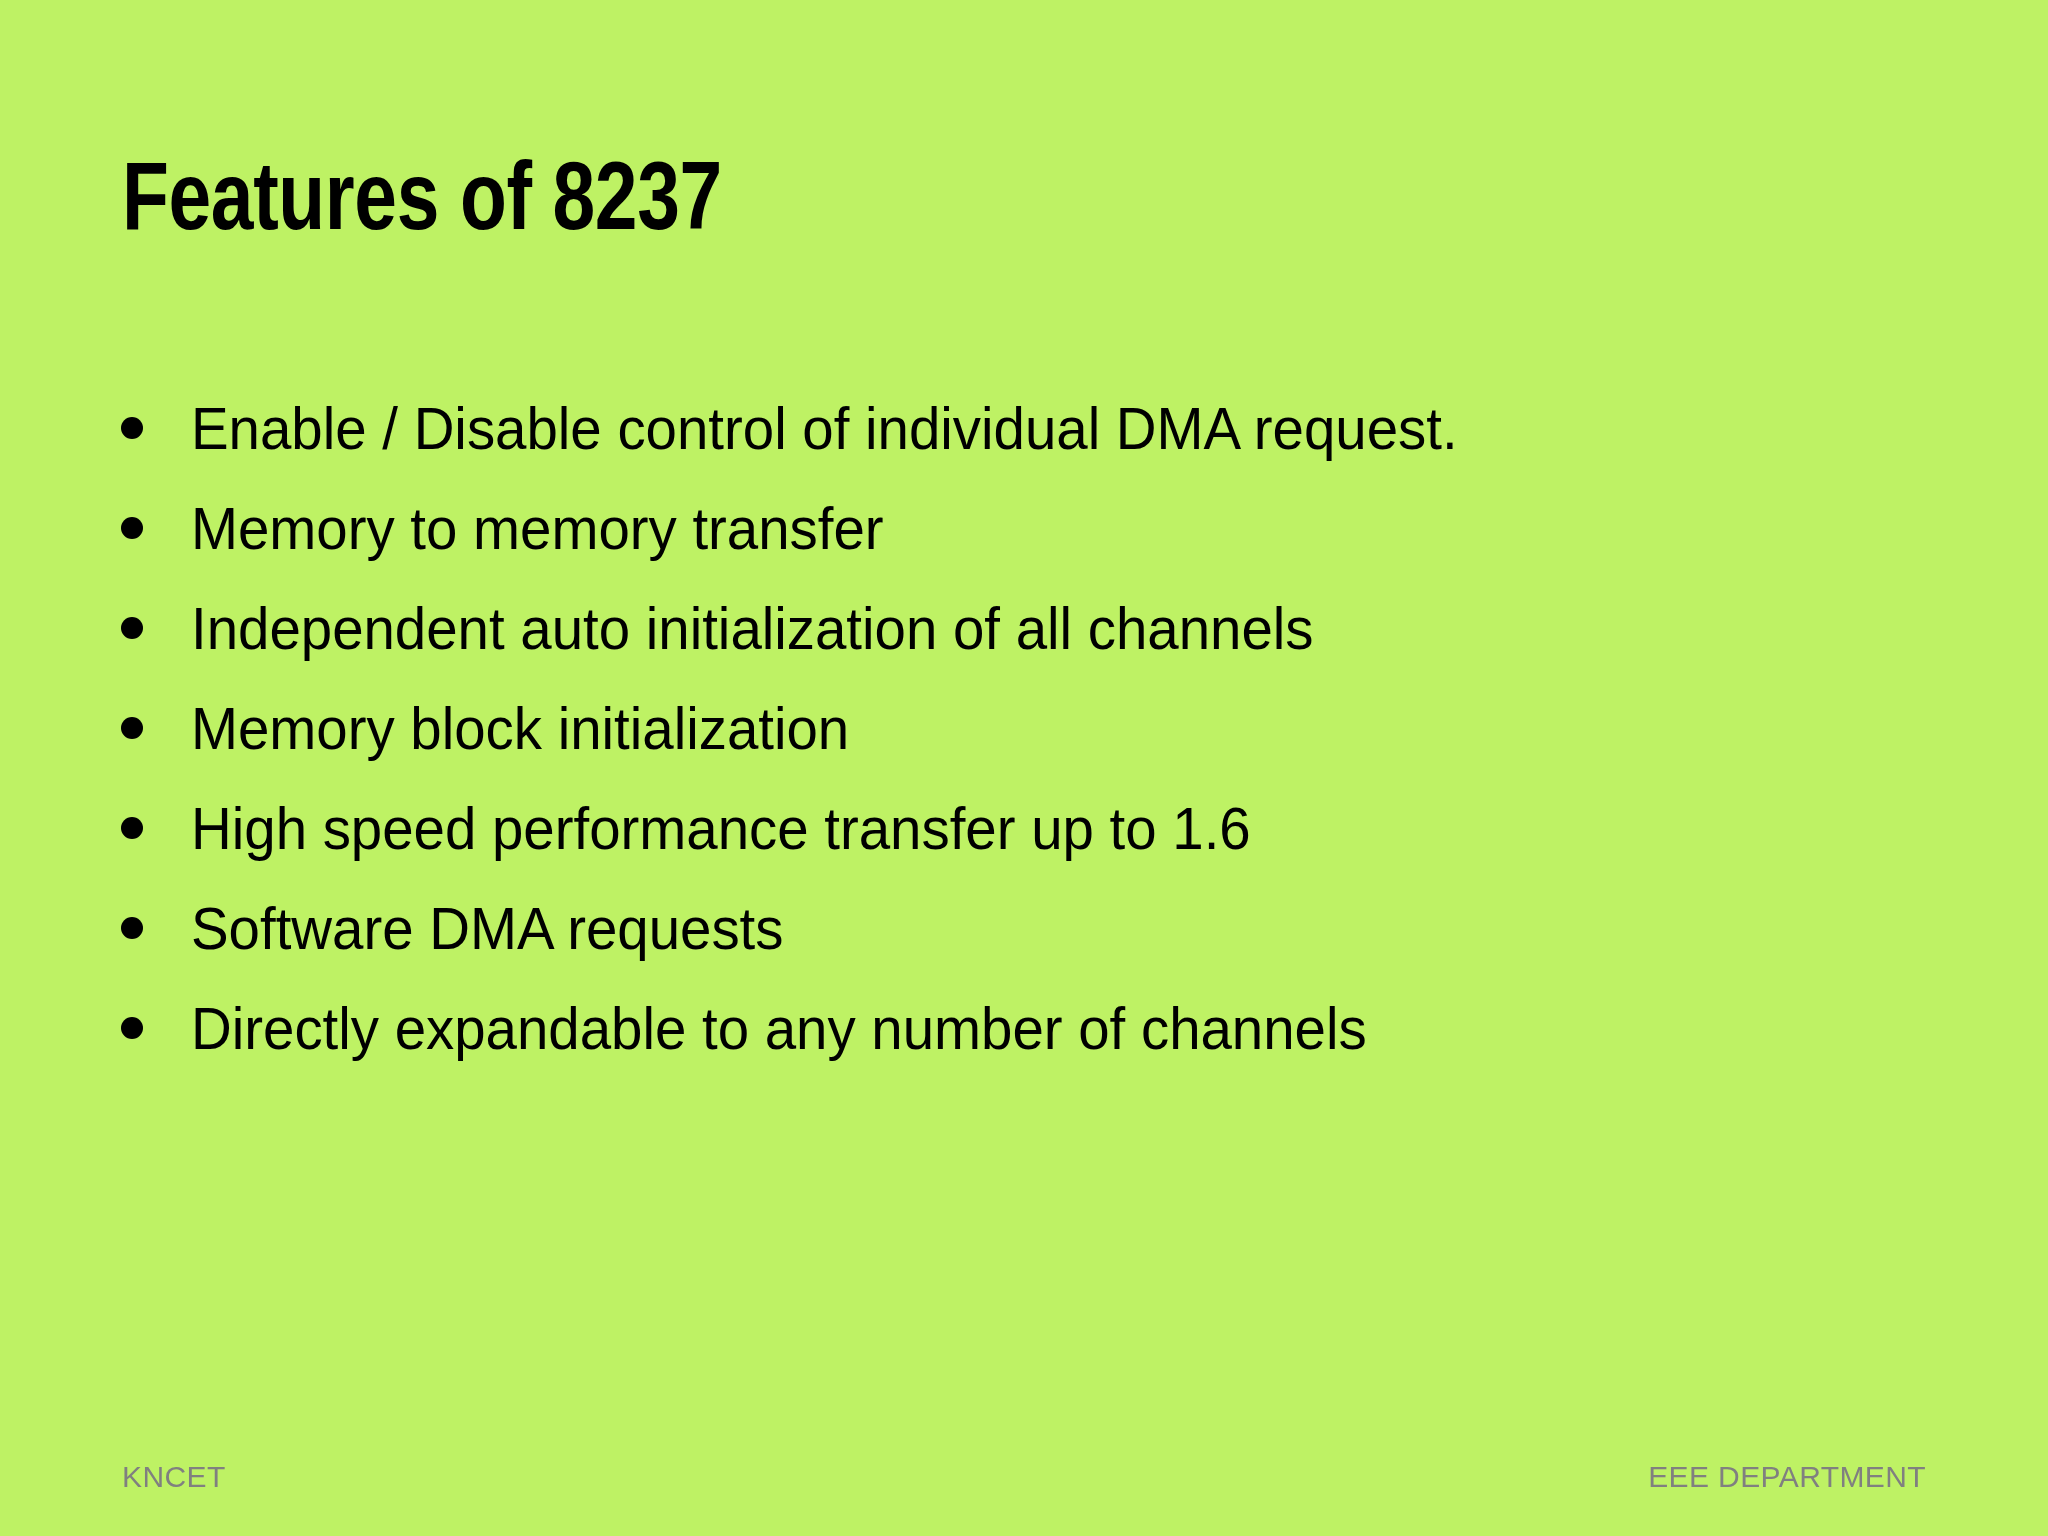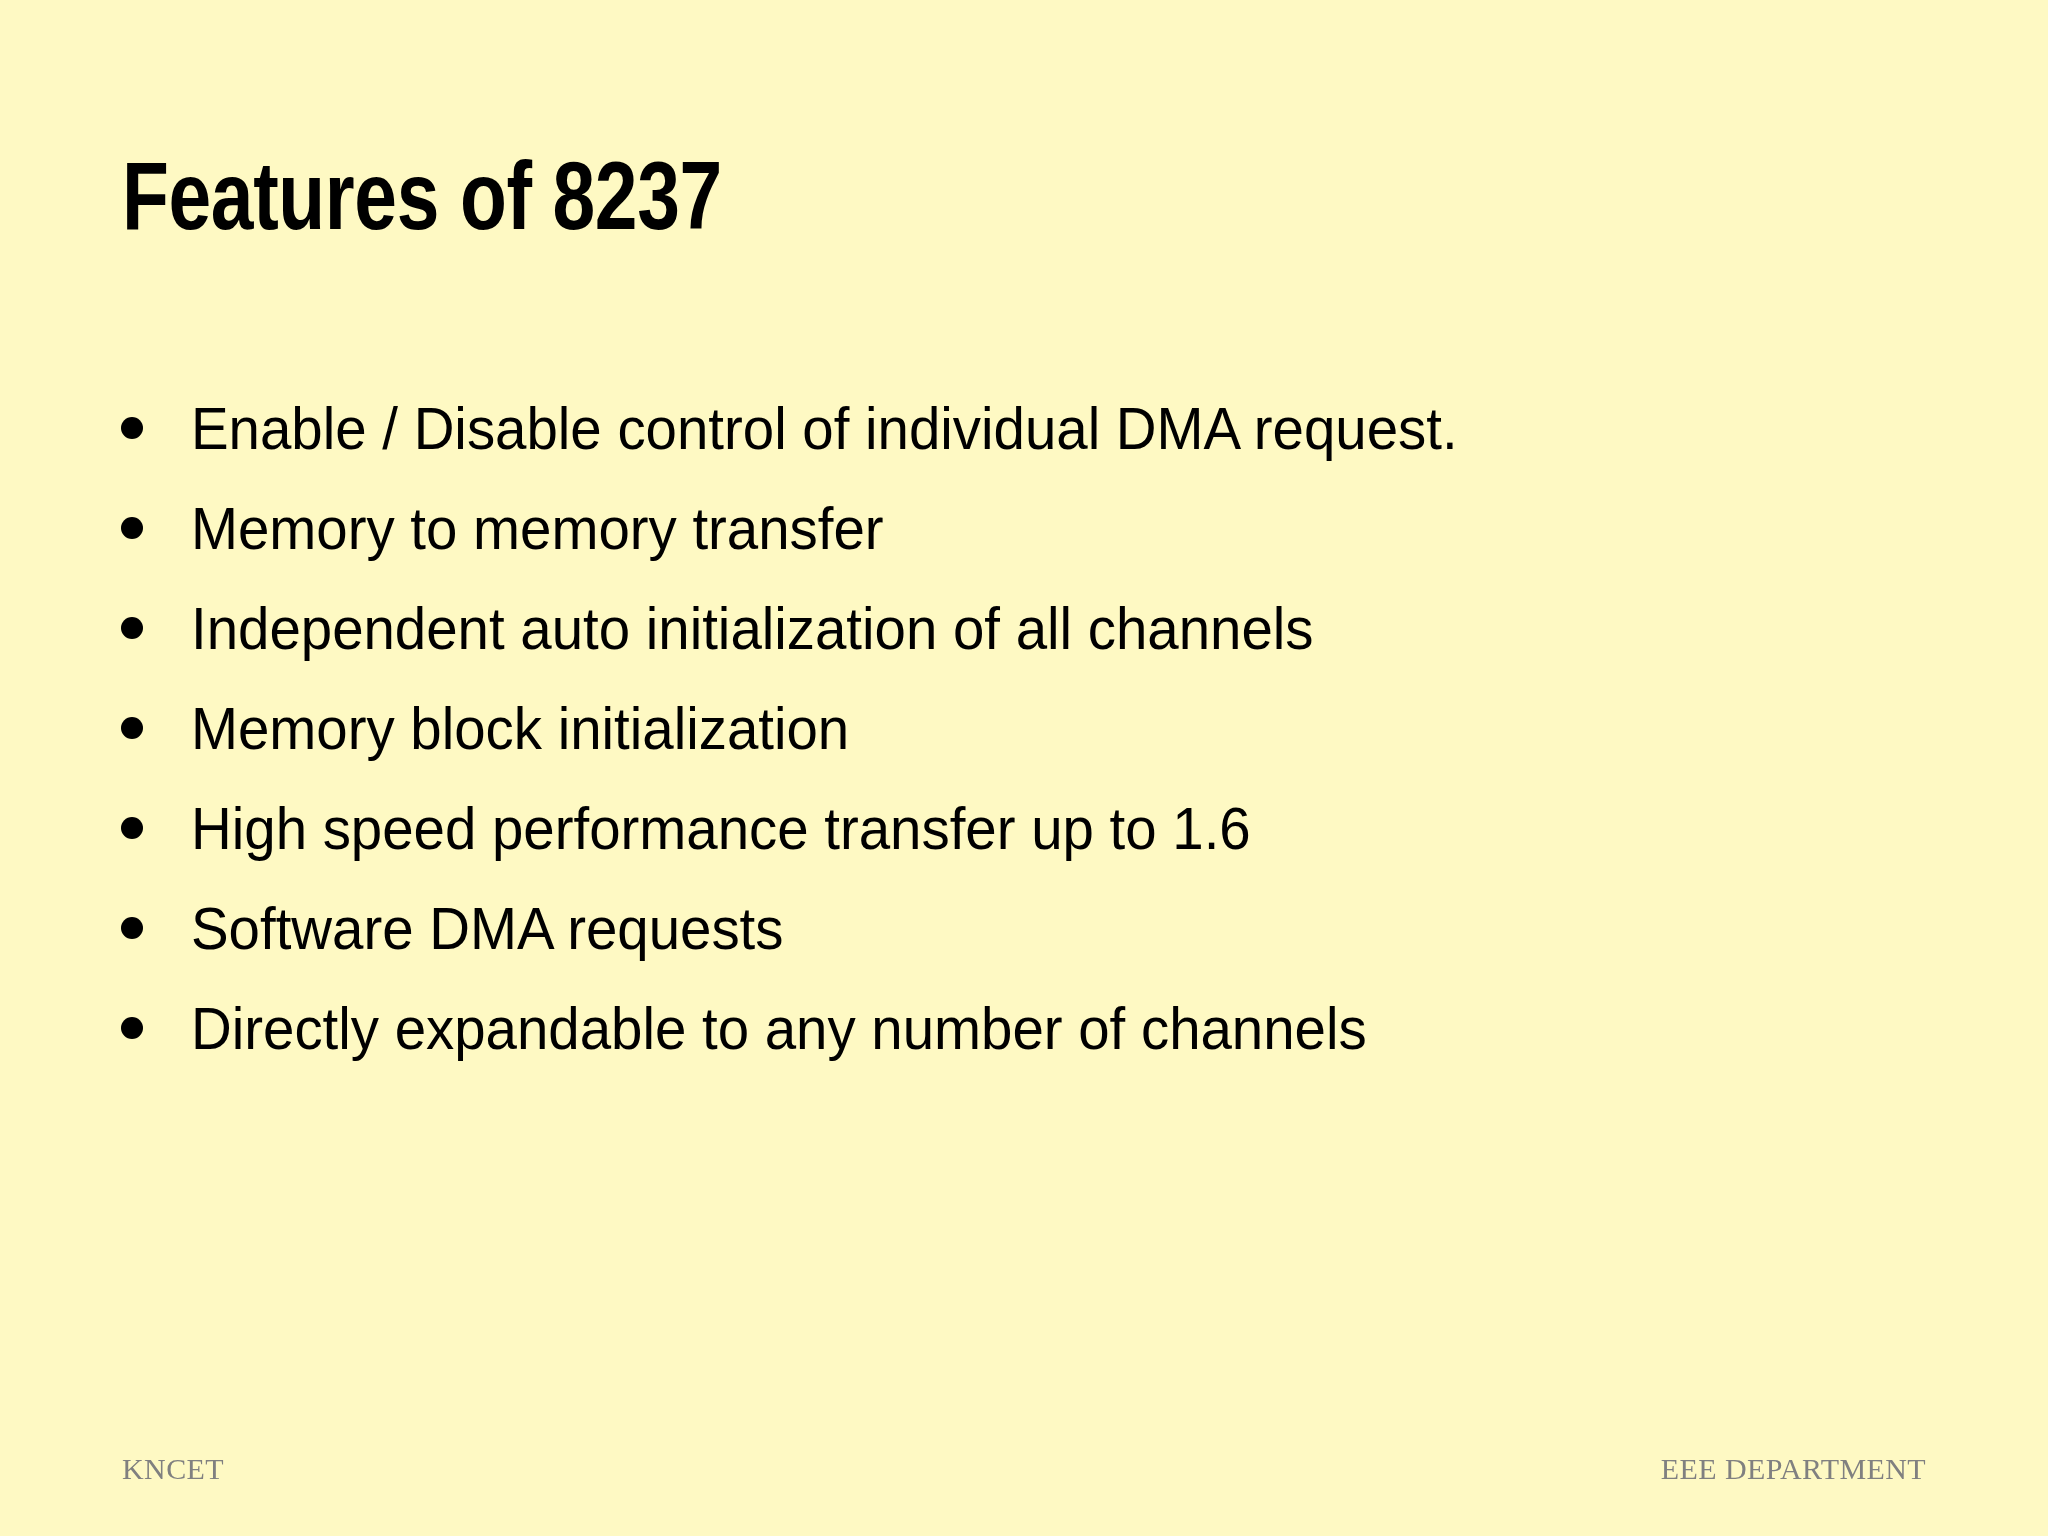--- a/index.html
+++ b/index.html
@@ -13,21 +13,21 @@
     height: 1536px;
     overflow: hidden;
     font-family: "Liberation Sans", sans-serif;
     -webkit-font-smoothing: antialiased;
   }
 
   .slide {
     position: relative;
     width: 2048px;
     height: 1536px;
-    background: #fef9c3;
+    background: #bef264;
     box-sizing: border-box;
   }
 
   
   .slide-title {
     position: absolute;
     left: 122px;
     top: 82px;
     width: 1700px;
     font-size: 96px;
@@ -82,22 +82,22 @@
   
   .footer {
     position: absolute;
     left: 0;
     right: 0;
     bottom: 36px;
     height: 46px;
     padding: 0 122px;
     box-sizing: border-box;
     display: flex;
+    align-items: center;
     justify-content: space-between;
-    font-family: Liberation Serif, serif;
   }
 
   .footer-text {
     font-size: 30px;
     line-height: 1;
     font-weight: normal;
     color: #808080;
     letter-spacing: 0.4px;
     white-space: nowrap;
   }

